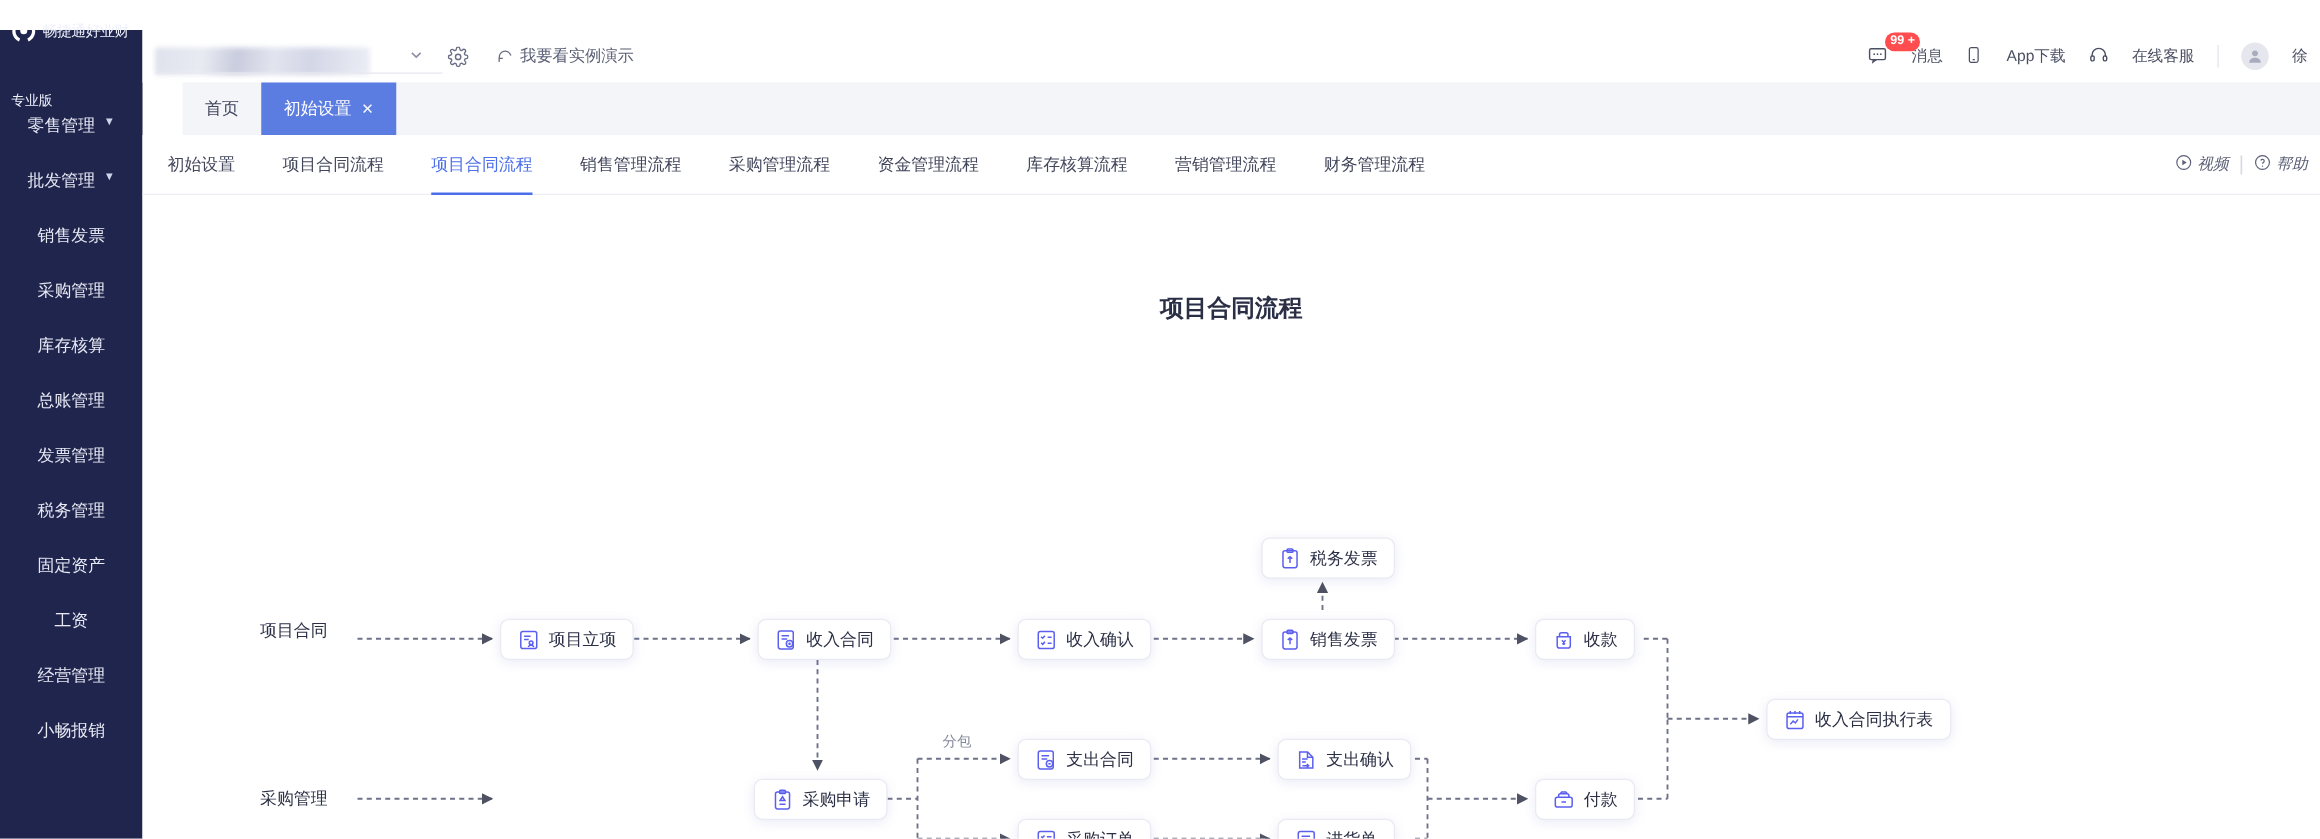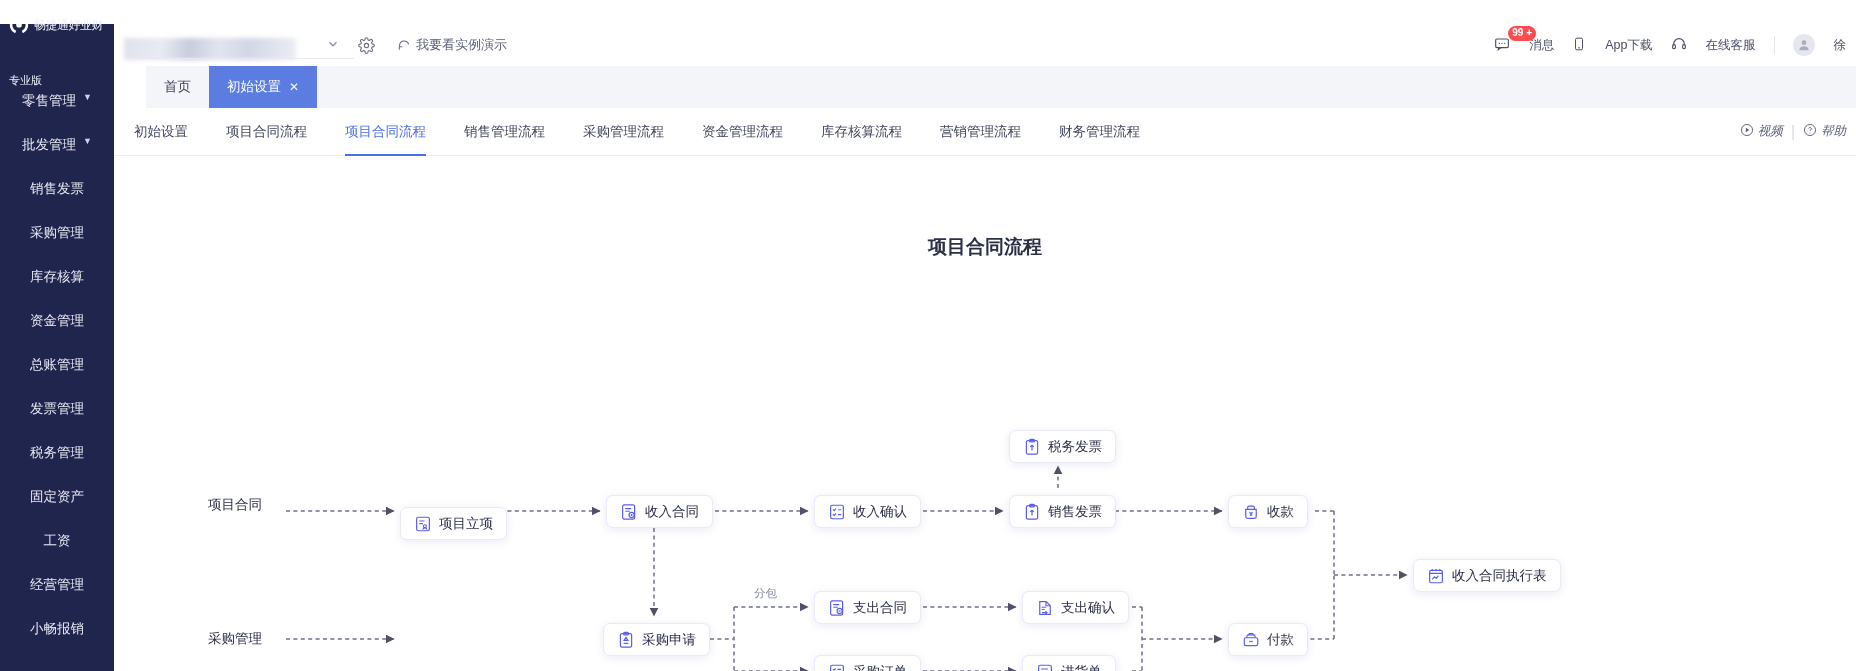--- a/index.html
+++ b/index.html
@@ -139,23 +139,20 @@
         <span class="caret">▼</span>
       </div>
       <div class="nav-item">
         <span>销售发票</span>
         </div>
       <div class="nav-item">
         <span>采购管理</span>
         </div>
       <div class="nav-item">
         <span>库存核算</span>
-        </div>
-      <div class="nav-item">
-        <span>资金管理</span>
         </div>
       <div class="nav-item">
         <span>总账管理</span>
         </div>
       <div class="nav-item">
         <span>发票管理</span>
         </div>
       <div class="nav-item">
         <span>税务管理</span>
         </div>
@@ -369,21 +366,21 @@
           <path d="M1189 483 H 1220" marker-end="none"></path>
           <path d="M1220 483 V 419" marker-end="none"></path>
         </g>
       </svg>
 
       <div class="rowlabel" style="left:94px; top:340px;">项目合同</div>
       <div class="rowlabel" style="left:94px; top:474px;">采购管理</div>
 
       <div class="edgelabel" style="left:640px; top:430px;">分包</div>
 
-      <div class="node" style="left:286px; top:339px;margin-top:12px;">
+      <div class="node" style="left:286px; top:339px;">
         <span>
           <svg width="18" height="18" viewBox="0 0 24 24" fill="none" stroke="#5b5ff0" stroke-width="1.6">
             <rect x="3.5" y="3" width="17" height="18" rx="2.2"></rect>
             <path d="M7 8h7M7 11.5h5"></path>
               <circle cx="14.5" cy="15" r="2"></circle>
               <path d="M11.6 19.5a3 3 0 015.8 0"></path>
           </svg>
         </span>
         <span>项目立项</span>
       </div>

